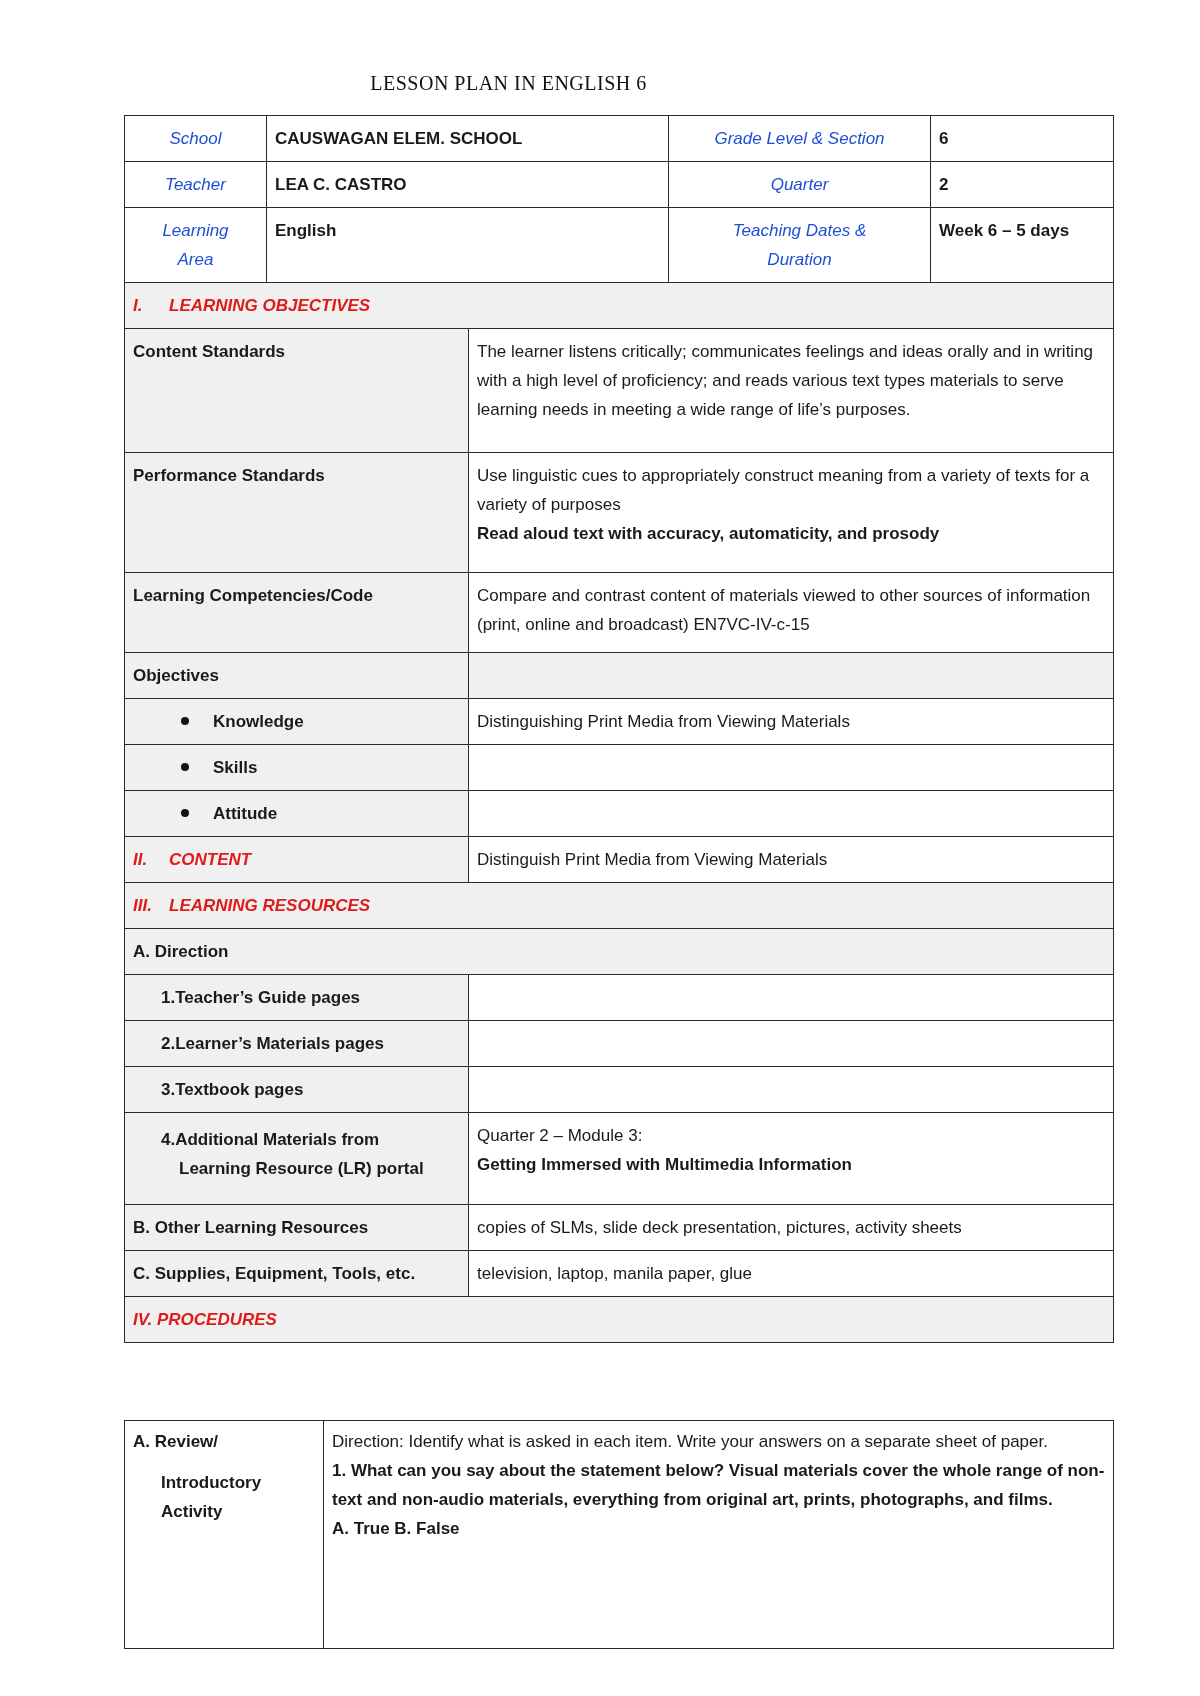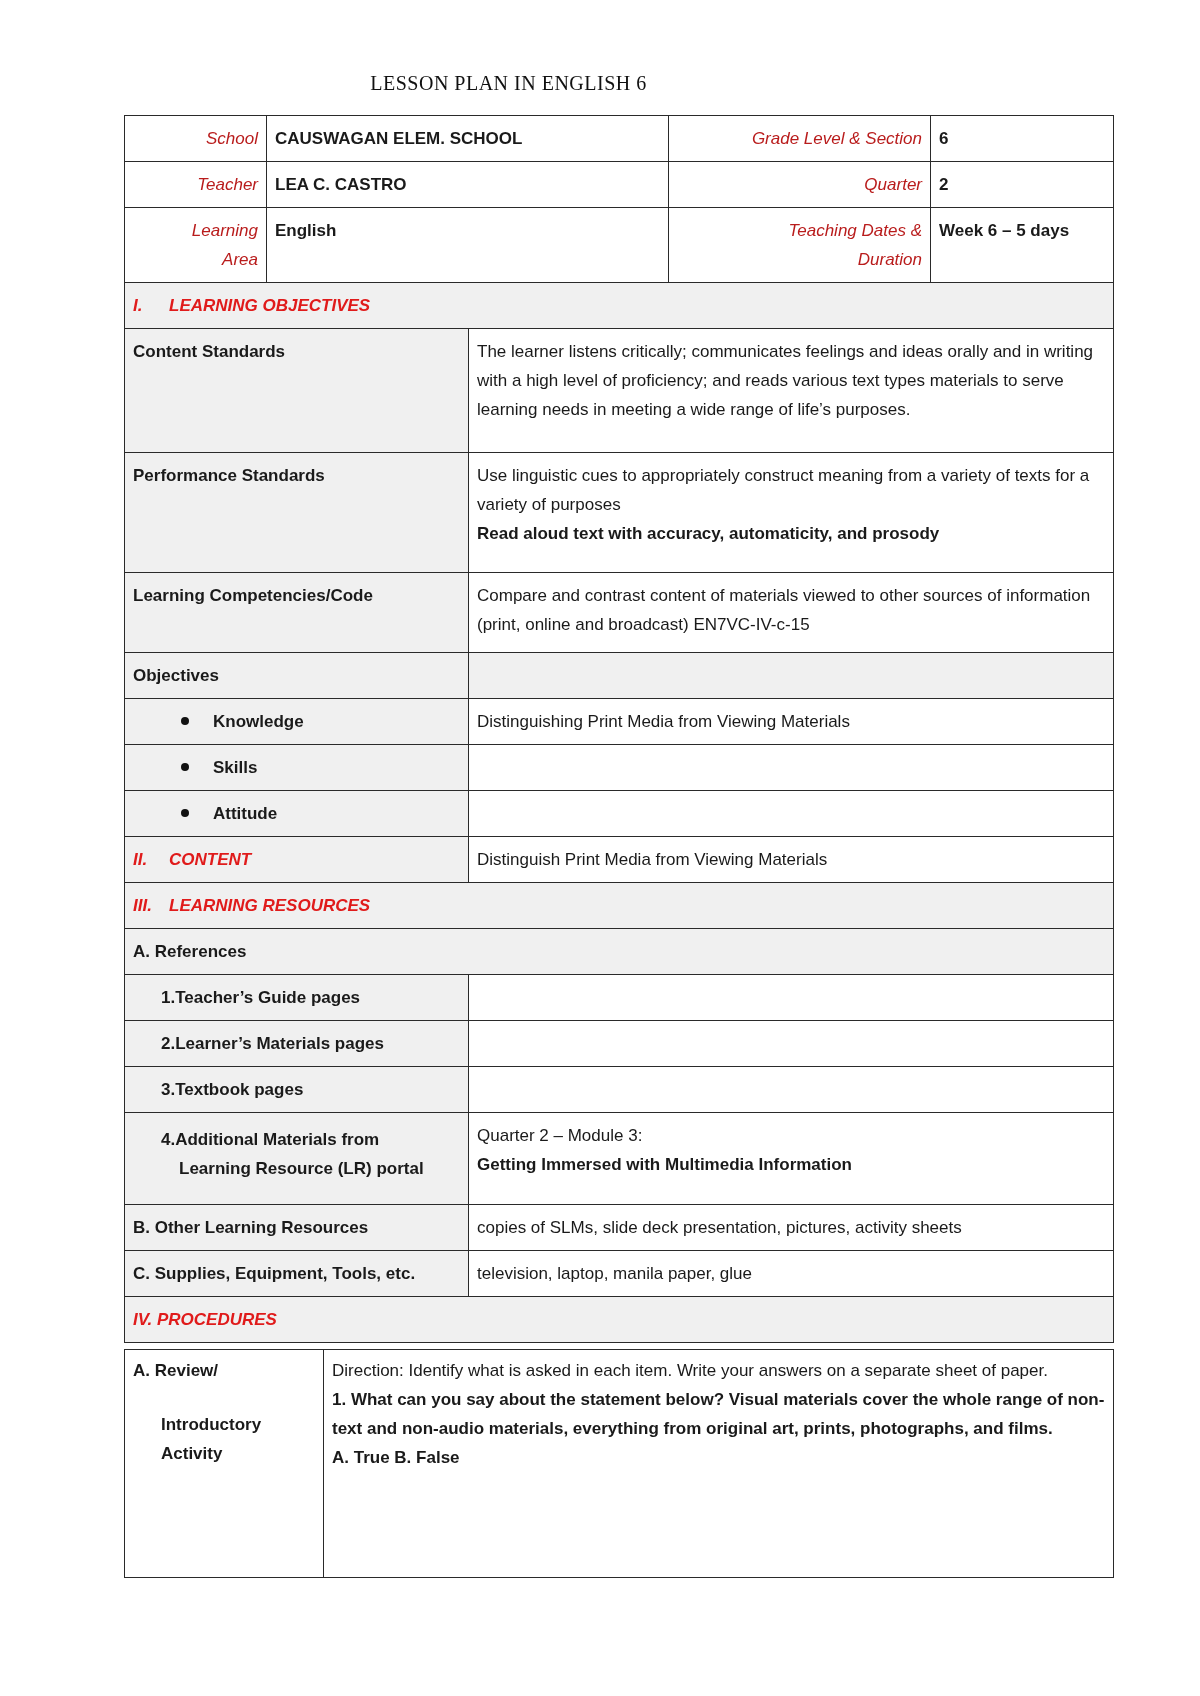--- a/index.html
+++ b/index.html
@@ -31,44 +31,44 @@
     td {
       border: 1.5px solid #2a2a2a;
       vertical-align: top;
       padding: 8px 8px 6px 8px;
       line-height: 29px;
       font-size: 17px;
     }
     
     .info { top: 115px; }
     .info td { height: 46px; }
-    .info .label { text-align: right; font-style: italic; color: #b91c1c; }
+    .info .label { text-align: center; font-style: italic; color: #1d4ed8; }
     .info .value { font-weight: bold; }
     .info tr.tall td { height: 78px; }
 
     
     .main { top: 282px; border-radius: 27px; }
     .main td.gray, .main td.section { background: #f0f0f0; }
     .section-title { color: #e01b1b; font-weight: bold; font-style: italic; }
     .section-title .num { display: inline-block; width: 36px; }
     .bold { font-weight: bold; }
     .main tr.r46 td { height: 46px; }
     .indent1 { padding-left: 36px !important; }
     .indent-sub { display: block; padding-left: 18px; }
     .bullet-label { padding-left: 56px !important; font-weight: bold; }
     .bullet {
       display: inline-block; width: 8px; height: 8px; border-radius: 50%;
       background: #111; margin-right: 24px; vertical-align: middle; position: relative; top: -2px;
     }
     .para + .para { margin-top: 0; font-weight: bold; }
 
     
-    .proc { top: 1349px; }
+    .proc { top: 1420px; }
     .proc td { padding-top: 6px; }
-    .proc .left-label .line2 { display: block; padding-left: 28px; margin-top: 25px; }
+    .proc .left-label .line2 { display: block; padding-left: 28px; margin-top: 12px; }
     .proc .left-label .line3 { display: block; padding-left: 28px; }
   </style>
 </head>
 <body>
 
 <div class="page-title">LESSON PLAN IN ENGLISH 6</div>
 
 <table class="info">
   <colgroup>
     <col style="width:142px">
@@ -174,21 +174,21 @@
 
   <tr class="r46">
     <td class="section" colspan="2">
       <span class="section-title">
         <span class="num">III.</span><span>LEARNING RESOURCES</span>
       </span>
     </td>
   </tr>
 
   <tr class="r46">
-    <td class="section bold" colspan="2">A. References</td>
+    <td class="section bold" colspan="2">A. Direction</td>
   </tr>
 
   <tr class="r46">
     <td class="gray bold indent1">1.Teacher’s Guide pages</td>
     <td></td>
   </tr>
 
   <tr class="r46">
     <td class="gray bold indent1">2.Learner’s Materials pages</td>
     <td></td>

